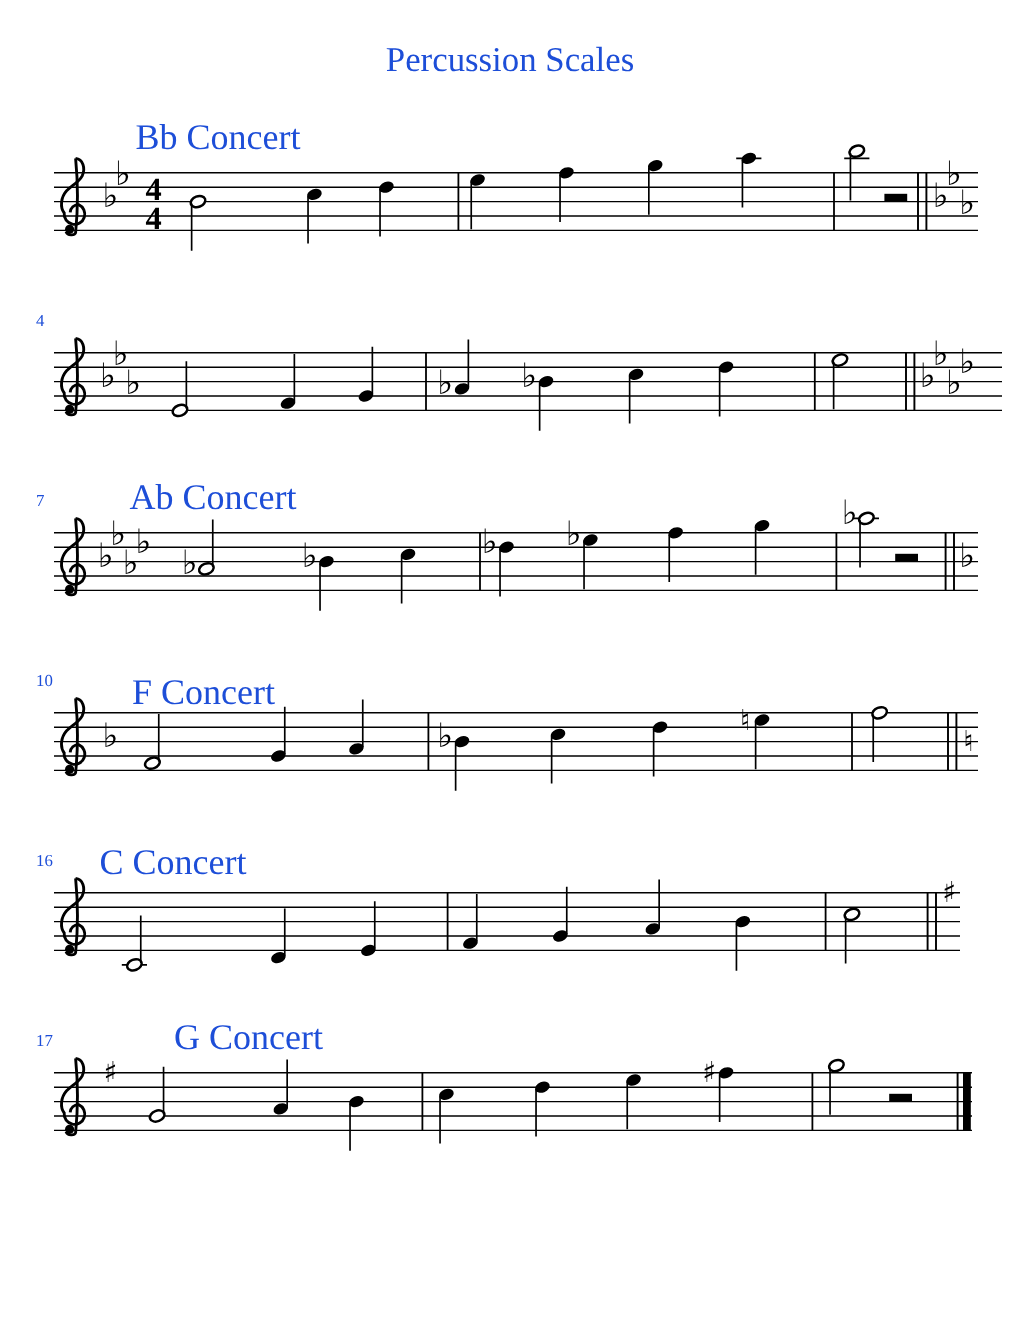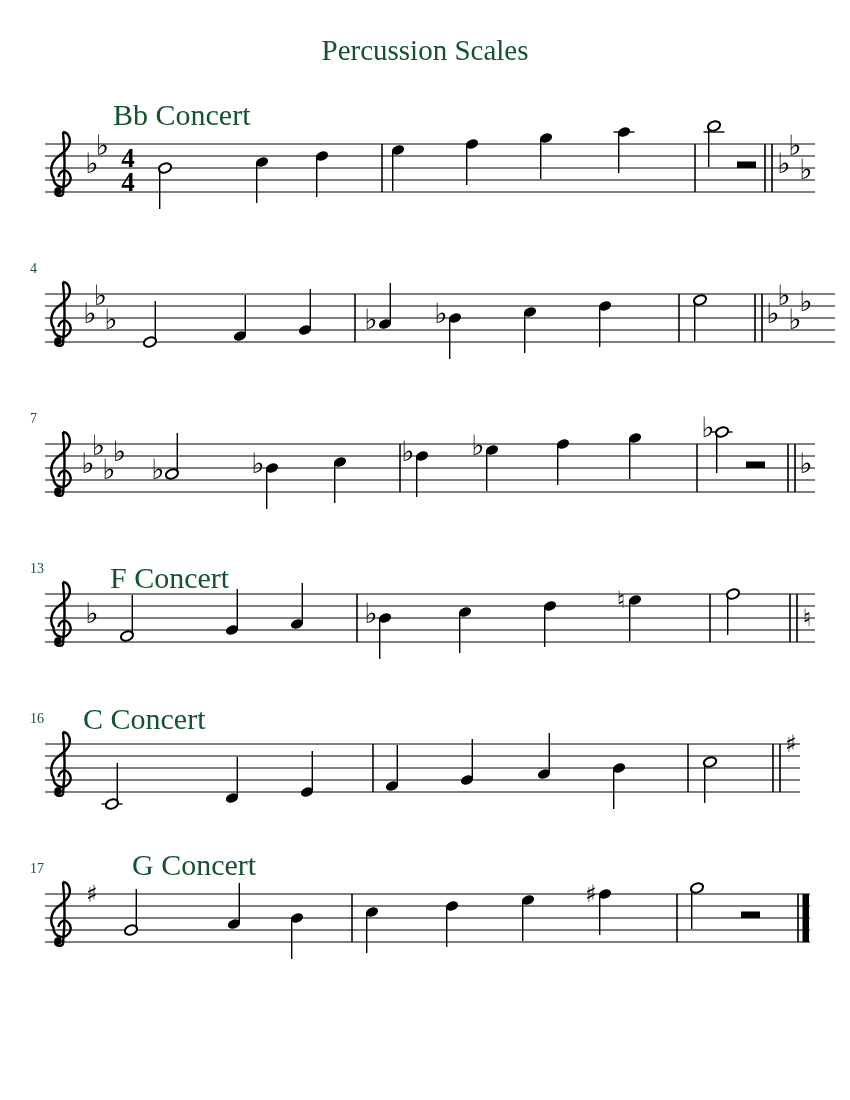--- a/index.html
+++ b/index.html
@@ -1,17 +1,17 @@
 <!DOCTYPE html>
 <html><head>
 <meta charset="utf-8">
 <style>
   html,body{margin:0;padding:0;background:#fff;}
   .page{position:relative;width:850px;height:1100px;background:#ffffff;overflow:hidden;
-        font-family:"Liberation Serif", serif;color:#14532d;}
+        font-family:"Liberation Serif", serif;color:#1d4ed8;}
   .score-title{position:absolute;left:0;top:34px;width:850px;text-align:center;
                font-size:29px;font-weight:normal;margin:0;}
   .system{position:absolute;left:0;width:850px;height:140px;}
   .system-label{position:absolute;font-size:30px;line-height:30px;white-space:nowrap;}
   .measure-number{position:absolute;left:30px;font-size:14px;line-height:14px;}
   .staff-svg{position:absolute;left:0;top:0;width:850px;height:140px;display:block;}
 </style>
 </head>
 <body>
 
@@ -222,20 +222,21 @@
         <line x1="697" y1="62" x2="697" y2="110" stroke="#000" stroke-width="1.5"></line>
         <g>
           <line x1="788" y1="62" x2="788" y2="110" stroke="#000" stroke-width="1.6"></line>
           <line x1="795" y1="62" x2="795" y2="110" stroke="#000" stroke-width="1.6"></line>
         </g>
         <g>
           <text x="806" y="90.5" font-size="28" font-family="&quot;DejaVu Sans&quot;, sans-serif" text-anchor="middle" fill="#000">♭</text>
         </g>
       </svg>
     <span class="measure-number" style="top:30px">7</span>
+    <span class="system-label" style="left:108px;top:18px">Ab Concert</span>
   </section>
 
   <section class="system" style="top:532px">
     <svg class="staff-svg" viewBox="0 0 850 140">
         <g>
           <line x1="45" y1="62" x2="815" y2="62" stroke="#000" stroke-width="1.15"></line>
           <line x1="45" y1="74" x2="815" y2="74" stroke="#000" stroke-width="1.15"></line>
           <line x1="45" y1="86" x2="815" y2="86" stroke="#000" stroke-width="1.15"></line>
           <line x1="45" y1="98" x2="815" y2="98" stroke="#000" stroke-width="1.15"></line>
           <line x1="45" y1="110" x2="815" y2="110" stroke="#000" stroke-width="1.15"></line>
@@ -285,21 +286,21 @@
         <line x1="357" y1="62" x2="357" y2="110" stroke="#000" stroke-width="1.5"></line>
         <line x1="710" y1="62" x2="710" y2="110" stroke="#000" stroke-width="1.5"></line>
         <g>
           <line x1="790" y1="62" x2="790" y2="110" stroke="#000" stroke-width="1.6"></line>
           <line x1="797" y1="62" x2="797" y2="110" stroke="#000" stroke-width="1.6"></line>
         </g>
         <g>
           <text x="807" y="94" font-size="24" font-family="&quot;DejaVu Sans&quot;, sans-serif" text-anchor="middle" fill="#000">♮</text>
         </g>
       </svg>
-    <span class="measure-number" style="top:30px">13</span>
+    <span class="measure-number" style="top:30px">10</span>
     <span class="system-label" style="left:110px;top:31px">F Concert</span>
   </section>
 
   <section class="system" style="top:682px">
     <svg class="staff-svg" viewBox="0 0 850 140">
         <g>
           <line x1="45" y1="62" x2="800" y2="62" stroke="#000" stroke-width="1.15"></line>
           <line x1="45" y1="74" x2="800" y2="74" stroke="#000" stroke-width="1.15"></line>
           <line x1="45" y1="86" x2="800" y2="86" stroke="#000" stroke-width="1.15"></line>
           <line x1="45" y1="98" x2="800" y2="98" stroke="#000" stroke-width="1.15"></line>
@@ -409,15 +410,15 @@
         </g>
         <rect x="741" y="79.5" width="19" height="6.5" fill="#000"></rect>
         <line x1="352" y1="62" x2="352" y2="110" stroke="#000" stroke-width="1.5"></line>
         <line x1="677" y1="62" x2="677" y2="110" stroke="#000" stroke-width="1.5"></line>
         <g>
           <line x1="798" y1="62" x2="798" y2="110" stroke="#000" stroke-width="1.6"></line>
           <rect x="802.5" y="62" width="6.5" height="48" fill="#000"></rect>
         </g>
       </svg>
     <span class="measure-number" style="top:30px">17</span>
-    <span class="system-label" style="left:132px;top:18px">G Concert</span>
+    <span class="system-label" style="left:145px;top:18px">G Concert</span>
   </section>
 </div>
 
 </body></html>

